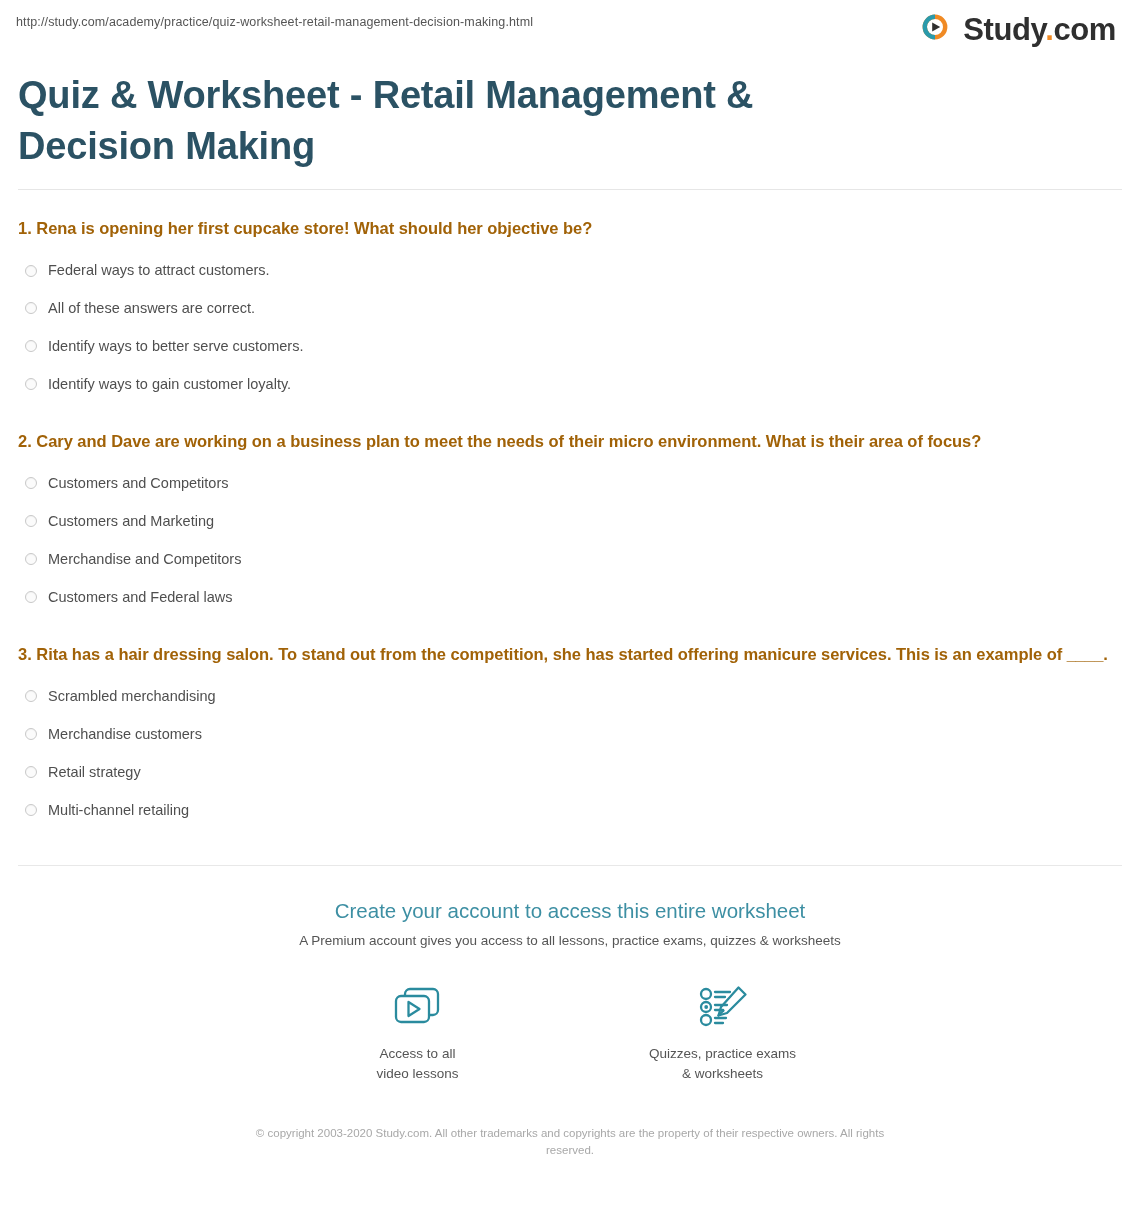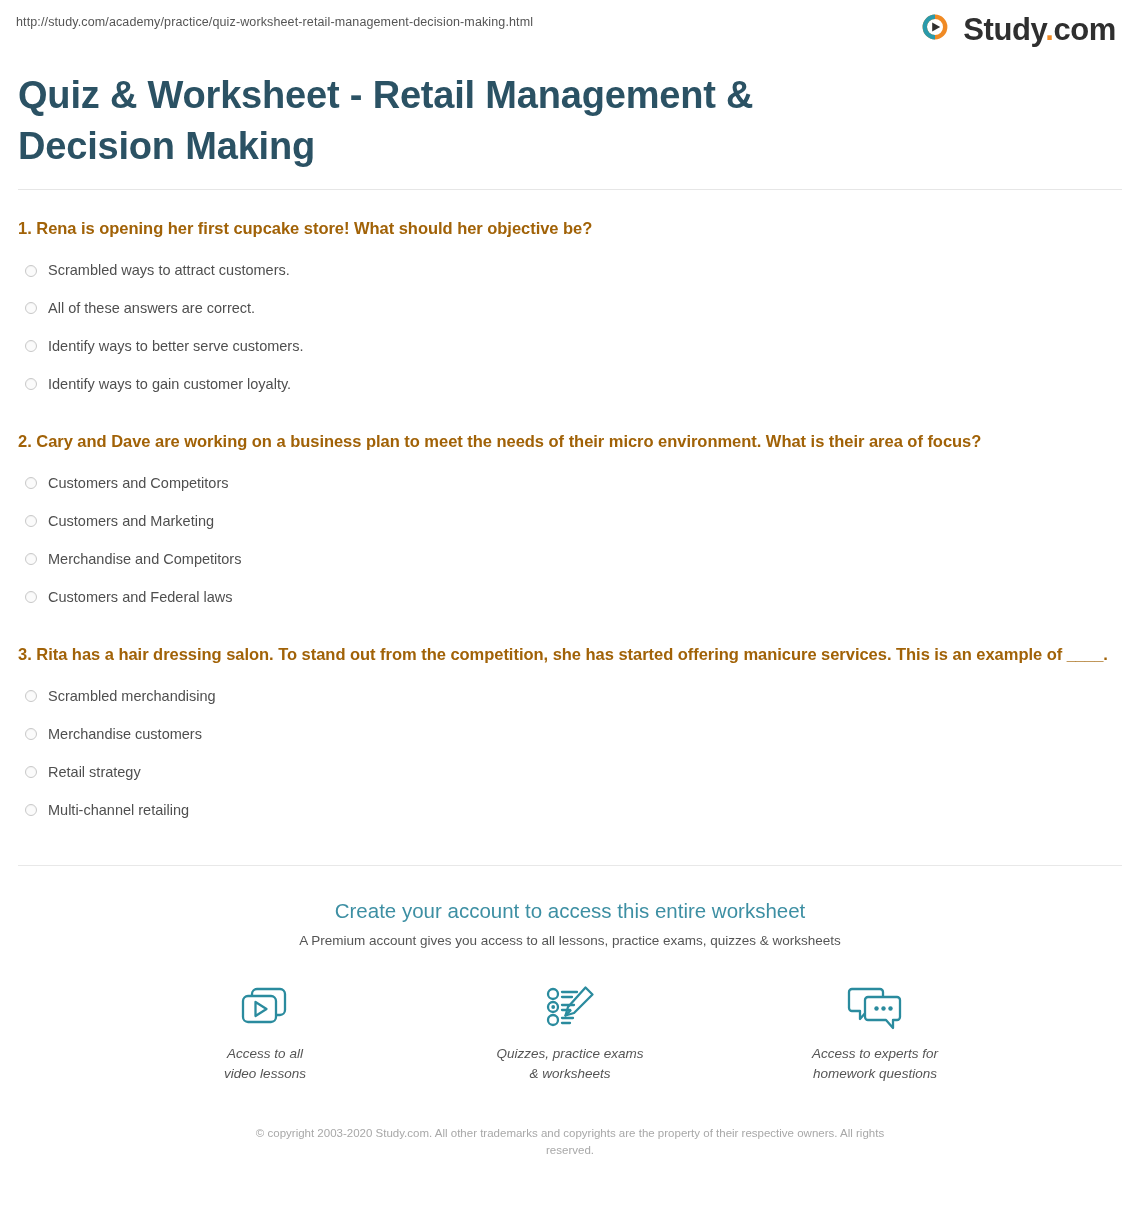--- a/index.html
+++ b/index.html
@@ -123,21 +123,20 @@
     color: #555555;
     margin: 0;
     line-height: 1.3;
   }
 
   .features {
     display: flex;
     justify-content: center;
     gap: 130px;
     margin-top: 29px;
-    font-style: italic;
   }
   .feature { width: 175px; text-align: center; }
   .feature-icon {
     height: 56px;
     display: flex;
     align-items: center;
     justify-content: center;
     margin-bottom: 9px;
   }
   .feature-label {
@@ -181,21 +180,21 @@
 </div>
 <hr class="rule">
 
 <div class="quiz">
 
   <div class="question-block">
     <p class="question-text">1. Rena is opening her first cupcake store! What should her objective be?</p>
     <ul class="answers">
       <li class="answer-row">
         <span class="radio"></span>
-        <span class="answer-label">Scrambled ways to attract customers.</span>
+        <span class="answer-label">Federal ways to attract customers.</span>
       </li>
       <li class="answer-row">
         <span class="radio"></span>
         <span class="answer-label">All of these answers are correct.</span>
       </li>
       <li class="answer-row">
         <span class="radio"></span>
         <span class="answer-label">Identify ways to better serve customers.</span>
       </li>
       <li class="answer-row">
@@ -285,30 +284,17 @@
           <line x1="22" y1="37" x2="33" y2="37"></line>
           <line x1="22" y1="42" x2="30" y2="42"></line>
           <path d="M45.5 6.5 L52.5 13.5 L34 32 L25.5 34.5 L28 26 Z"></path>
           <path d="M25.5 34.5 L30.5 29.5"></path>
         </svg>
       </div>
       <div class="feature-label">Quizzes, practice exams
 &amp; worksheets</div>
     </div>
 
-    <div class="feature">
-      <div class="feature-icon">
-        <svg width="62" height="52" viewBox="0 0 62 52" fill="none" stroke="#2a8b9e" stroke-width="2.3" stroke-linejoin="round" stroke-linecap="round">
-          <path d="M8 8 h28 a3 3 0 0 1 3 3 v16 a3 3 0 0 1 -3 3 h-13 l-7 8 v-8 h-8 a3 3 0 0 1 -3 -3 v-16 a3 3 0 0 1 3 -3 z"></path>
-          <path d="M24 16 h29 a3 3 0 0 1 3 3 v17 a3 3 0 0 1 -3 3 h-4 v8 l-7 -8 h-18 a3 3 0 0 1 -3 -3 v-17 a3 3 0 0 1 3 -3 z" fill="#ffffff"></path>
-          <circle cx="32.5" cy="27.5" r="2.2" fill="#2a8b9e" stroke="none"></circle>
-          <circle cx="39.5" cy="27.5" r="2.2" fill="#2a8b9e" stroke="none"></circle>
-          <circle cx="46.5" cy="27.5" r="2.2" fill="#2a8b9e" stroke="none"></circle>
-        </svg>
-      </div>
-      <div class="feature-label">Access to experts for
-homework questions</div>
-    </div>
 
   </div>
 
   <div class="copyright">© copyright 2003-2020 Study.com. All other trademarks and copyrights are the property of their respective owners. All rights reserved.</div>
 </div>
 
 </body></html>

